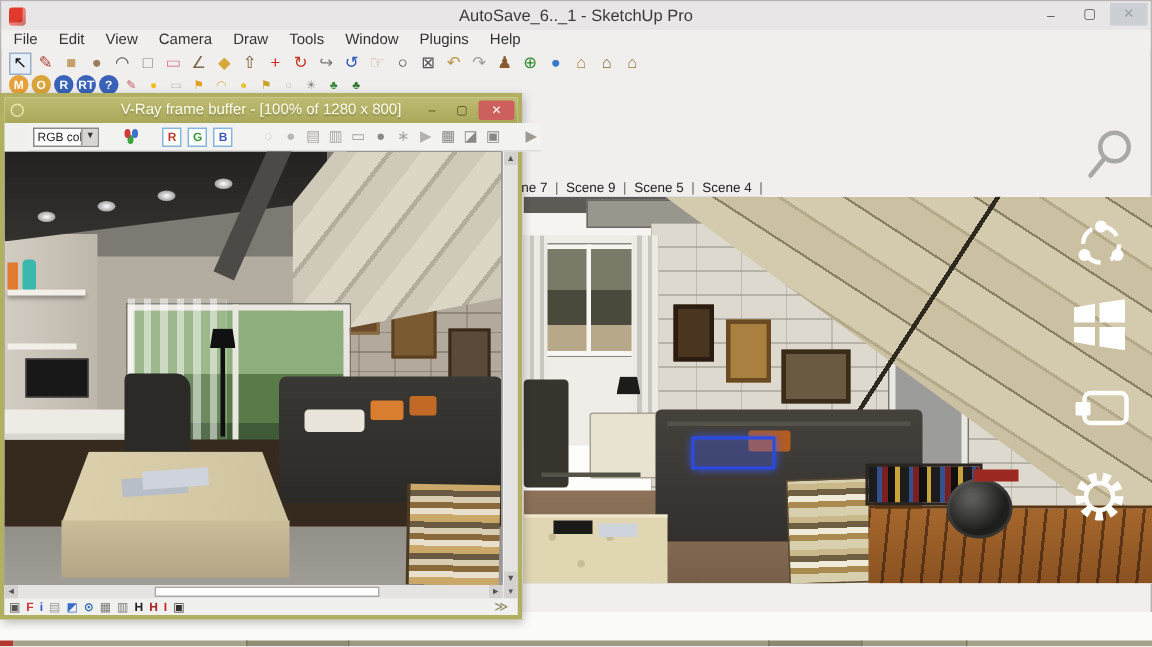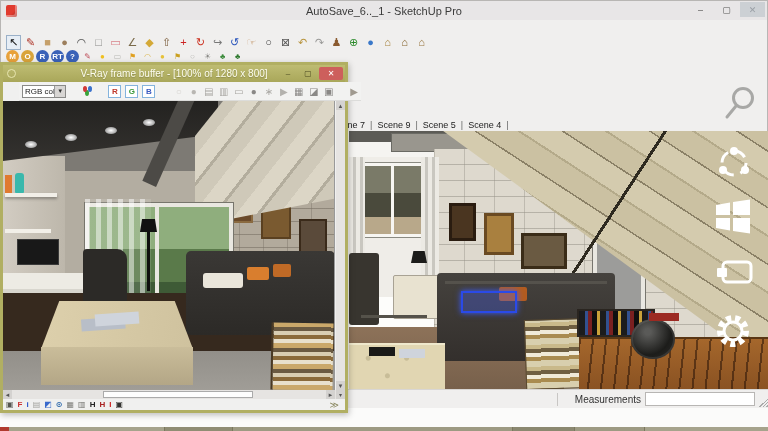--- a/index.html
+++ b/index.html
@@ -74,20 +74,32 @@
     <div class="titlebar">
       <div class="su-logo"></div>
       <div class="title-text">AutoSave_6.._1 - SketchUp Pro</div>
       <div class="winbtns">
         <div class="winbtn">–</div>
         <div class="winbtn">▢</div>
         <div class="winbtn close-lit">✕</div>
       </div>
     </div>
 
+    <div class="menubar">
+
+    <span class="menu-item">File</span>
+        <span class="menu-item">Edit</span>
+        <span class="menu-item">View</span>
+        <span class="menu-item">Camera</span>
+        <span class="menu-item">Draw</span>
+        <span class="menu-item">Tools</span>
+        <span class="menu-item">Window</span>
+        <span class="menu-item">Plugins</span>
+        <span class="menu-item">Help</span>
+      </div>
 
     <div class="toolbar1">
 
     <span class="ticon" style="color: rgb(17, 17, 17);">↖</span>
         <span class="ticon" style="color: rgb(176, 58, 46);">✎</span>
         <span class="ticon" style="color: rgb(198, 160, 106);">■</span>
         <span class="ticon" style="color: rgb(156, 126, 92);">●</span>
         <span class="ticon" style="color: rgb(85, 85, 85);">◠</span>
         <span class="ticon" style="color: rgb(138, 138, 136);">□</span>
         <span class="ticon" style="color: rgb(217, 132, 139);">▭</span>
@@ -219,26 +231,20 @@
         <circle cx="20" cy="20" r="13" fill="none" stroke="#fff" stroke-width="6" stroke-dasharray="5 4"></circle>
         <circle cx="20" cy="20" r="9" fill="none" stroke="#fff" stroke-width="3"></circle>
       </svg>
     </div>
 
     <svg class="charm" style="left:722px;top:84px;" width="36" height="36" viewBox="0 0 36 36">
       <circle cx="20" cy="13" r="9.5" fill="none" stroke="#a8a8a6" stroke-width="3"></circle>
       <line x1="13" y1="21" x2="4" y2="32" stroke="#a8a8a6" stroke-width="3" stroke-linecap="round"></line>
     </svg>
 
-    <div class="statusbar">
-      <div class="sb-divider"></div>
-      <div class="meas-label">Measurements</div>
-      <input class="meas-input" value="" style="">
-      <div class="grip"></div>
-    </div>
   </div>
 
   <div class="vfb">
     <div class="vfb-titlebar">
       <div class="vfb-icon"></div>
       <div class="vfb-title">V-Ray frame buffer - [100% of 1280 x 800]</div>
       <div class="vfb-btns">
         <div class="vfb-btn">–</div>
         <div class="vfb-btn">▢</div>
         <div class="vfb-close">✕</div>

